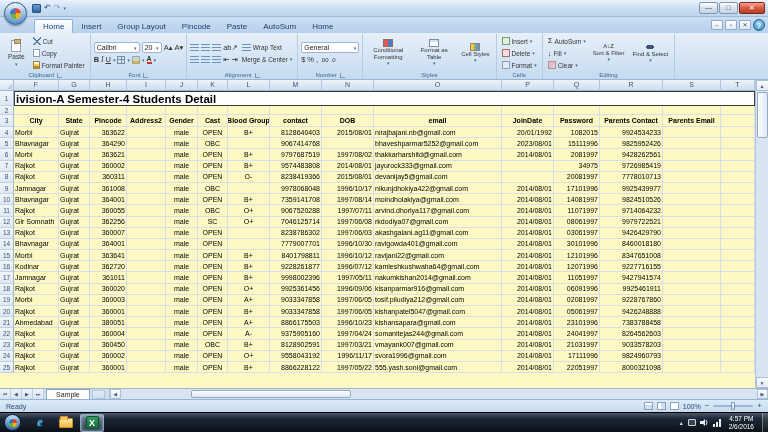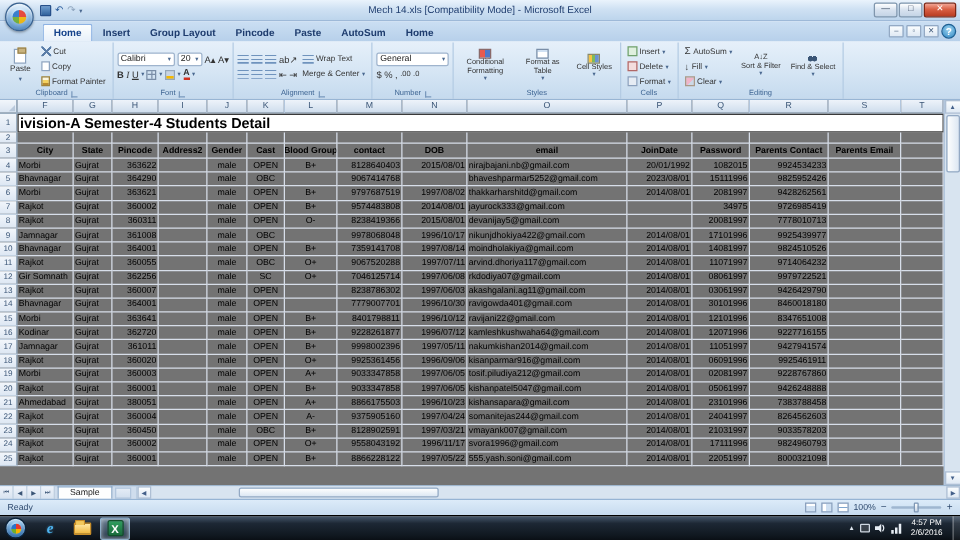--- a/index.html
+++ b/index.html
@@ -20,21 +20,21 @@
   .qsave{width:9px;height:9px;background:linear-gradient(#6f9ed0,#31639c);border:1px solid #27508a;border-radius:1px;}
   .appTitle{position:absolute;left:0;right:0;top:3px;text-align:center;font-size:8px;color:#1e3c6e;}
   .winctl{position:absolute;right:3px;top:2px;display:flex;gap:1px;z-index:10;}
   .wbtn{width:19px;height:12px;border:1px solid #8096ad;border-radius:2px;text-align:center;
     font-size:7px;line-height:10px;color:#33425a;background:linear-gradient(#fff,#d7e2ef 50%,#c4d4e6);}
   .wbtn.close{width:26px;background:linear-gradient(#f2a494,#d95f44 45%,#b83c22);color:#fff;border-color:#7e2614;}
 
   
   .tabrow{height:16px;flex:none;display:flex;align-items:flex-end;padding-left:34px;position:relative;
     background:linear-gradient(#cbdff3,#b7d0ea);}
-  .rtab{font-size:8px;color:#1e3c6e;padding:2px 8px;border-radius:2px 2px 0 0;white-space:nowrap;font-weight:bold;}
+  .rtab{font-size:8px;color:#1e3c6e;padding:2px 8px;border-radius:2px 2px 0 0;white-space:nowrap;}
   .rtab.active{background:linear-gradient(#fdfefe,#e7f0fa);border:1px solid #8db2e3;border-bottom:none;color:#15428b;}
   .tr-right{position:absolute;right:3px;top:2px;display:flex;gap:2px;align-items:center;}
   .wbk{width:12px;height:10px;border:1px solid #93a9c4;border-radius:1px;font-size:6px;line-height:8px;
     text-align:center;color:#3a5576;background:linear-gradient(#fbfdfe,#dfe9f4);}
   .helpbtn{width:12px;height:12px;border-radius:50%;background:radial-gradient(circle at 50% 35%,#9fd6f2,#2f86c2);
     border:1px solid #1d5f92;color:#fff;font-size:8px;font-weight:bold;text-align:center;line-height:11px;}
 
   
   .ribbon{height:47px;flex:none;display:flex;align-items:stretch;padding:1px 0 0 1px;
     background:linear-gradient(#e6f0fa,#d5e5f4 55%,#c5daee);border-bottom:1px solid #98b5d4;}
@@ -82,21 +82,21 @@
   .fbar{height:14px;flex:none;display:flex;align-items:stretch;background:#d6e4f3;border-bottom:1px solid #9eb6ce;padding:1px 0 1px 1px;}
   .namebox{width:54px;flex:none;background:#fff;border:1px solid #a8bcd3;font-size:7.5px;color:#222;
     display:flex;align-items:center;justify-content:space-between;padding:0 3px;}
   .fxbtn{width:16px;flex:none;display:flex;align-items:center;justify-content:center;
     font:italic bold 8px "Liberation Serif",serif;color:#3a5f8f;border:1px solid #a8bcd3;border-left:none;
     background:linear-gradient(#eef4fb,#dce8f5);}
   .fvalue{flex:1;background:#fff;border:1px solid #a8bcd3;border-left:none;font-size:7px;color:#222;
     display:flex;align-items:center;padding:0 3px;white-space:nowrap;overflow:hidden;}
 
   
-  .sheet{flex:1;position:relative;overflow:hidden;background:#737373;}
+  .sheet{flex:1;position:relative;overflow:hidden;background:#fef9c3;}
   .chrow{display:flex;height:11px;}
   .corner{width:14px;flex:none;background:linear-gradient(#f2f6fb,#d9e4f1);border-right:1px solid #9eb6ce;
     border-bottom:1px solid #9eb6ce;position:relative;}
   .corner:after{content:"";position:absolute;right:1px;bottom:1px;border-left:5px solid transparent;border-bottom:5px solid #b9c9dc;}
   .ch{flex:none;background:linear-gradient(#eef3fa,#dbe6f2 60%,#cfdded);border-right:1px solid #b2c6dd;
     border-bottom:1px solid #9eb6ce;font-size:7px;color:#3a5576;text-align:center;line-height:10px;}
   .grow{display:flex;}
   .rownum{width:14px;flex:none;background:linear-gradient(#f2f6fb,#dde7f3);border-right:1px solid #9eb6ce;
     border-bottom:1px solid #c3d2e2;font-size:6.5px;color:#3a5576;display:flex;align-items:center;justify-content:center;}
   .cell{flex:none;border-right:1px solid #d7dee9;border-bottom:1px solid #d7dee9;font-size:7px;color:#000;
@@ -177,21 +177,20 @@
   <div class="titlebar">
     <div class="orb">
         <i></i>
       </div>
     <div class="qat">
       <span class="qsave"></span>
       <span class="qico">↶</span>
       <span class="qico" style="color:#8ea4bd">↷</span>
       <span class="dd">▾</span>
     </div>
-    <div class="appTitle">Mech 14.xls [Compatibility Mode]  -  Microsoft Excel</div>
     <div class="winctl">
       <div class="wbtn">—</div>
       <div class="wbtn">□</div>
       <div class="wbtn close">✕</div>
     </div>
   </div>
 
   <div class="tabrow">
     <span class="rtab active">Home</span>
       <span class="rtab">Insert</span>

